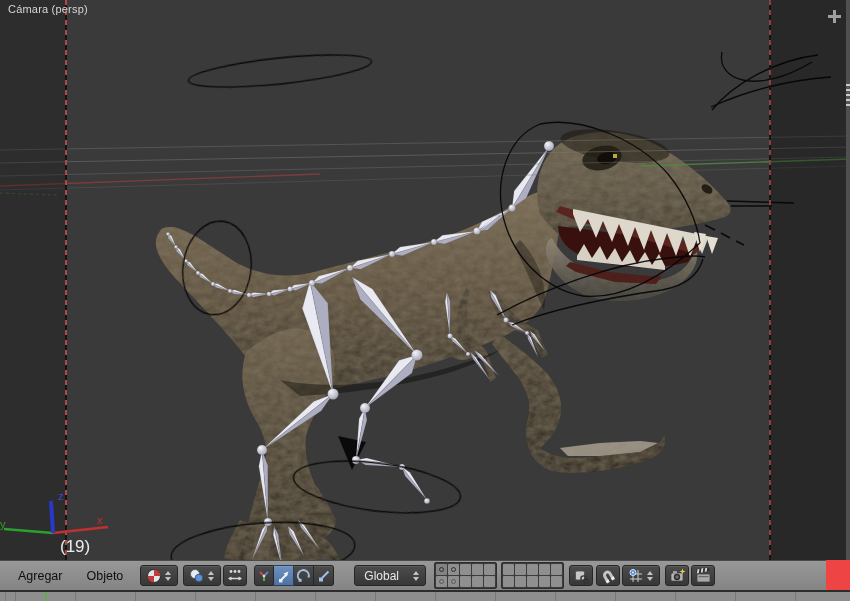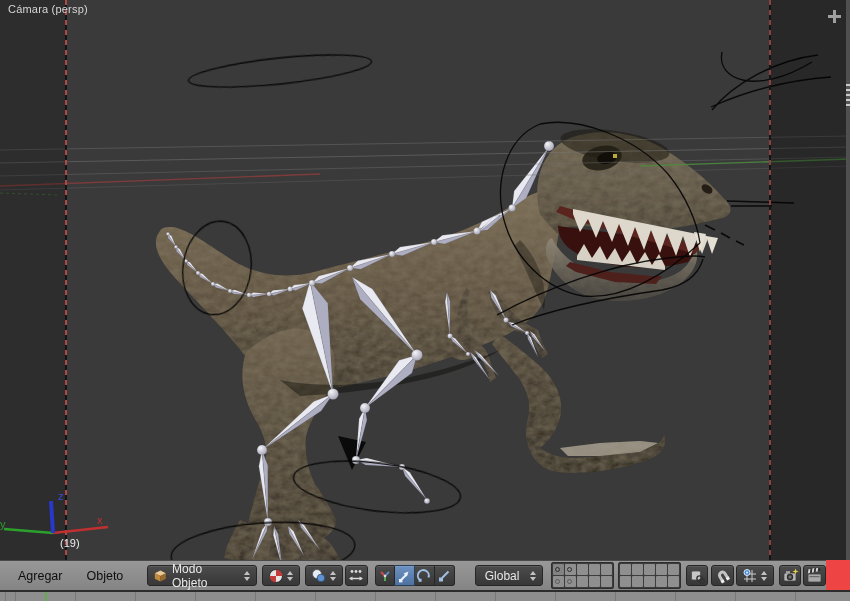--- a/index.html
+++ b/index.html
@@ -1,20 +1,20 @@
 <!DOCTYPE html>
 <html><head>
 <meta charset="utf-8">
 <style>
   html,body{margin:0;padding:0;background:#222;}
   .screen{position:relative;width:850px;height:601px;overflow:hidden;
     font-family:"Liberation Sans","DejaVu Sans",sans-serif;background:#ef4444;}
   .viewport{position:absolute;left:0;top:0;width:850px;height:560px;background:#3a3a3a;overflow:hidden;}
   .cam-label{position:absolute;left:8px;top:3px;font-size:11px;color:#d6d6d6;letter-spacing:.2px;}
-  .obj-label{position:absolute;left:60px;top:537px;font-size:11px;color:#ececec;}
+  .obj-label{position:absolute;left:60px;top:537px;font-size:17px;color:#ececec;}
   .plus-btn{position:absolute;right:8px;top:8px;width:16px;height:16px;}
   .plus-btn::before,.plus-btn::after{content:"";position:absolute;background:#9f9f9f;}
   .plus-btn::before{left:7px;top:2px;width:3px;height:13px;}
   .plus-btn::after{left:2px;top:7px;width:13px;height:3px;}
   .right-strip{position:absolute;right:0;top:0;width:4px;height:560px;background:#505050;}
   .right-strip .mark{position:absolute;left:0;top:84px;width:4px;height:22px;
      background:repeating-linear-gradient(180deg,#c9c9c9 0 2px,#565656 2px 5px);}
   .gizmo{position:absolute;left:0;top:488px;}
 
   
@@ -318,32 +318,20 @@
       <text x="0" y="40" font-size="11" fill="#2ca02c">y</text>
       <text x="97" y="36" font-size="11" fill="#c03030">x</text>
       <text x="58" y="12" font-size="11" fill="#3848e0">z</text>
     </svg>
   </div>
 
   <div class="header">
     <span class="menu">Agregar</span>
     <span class="menu">Objeto</span>
 
-    <div class="drop" style="margin-left:12px;">
-      <svg width="16" height="16" viewBox="0 0 16 16">
-        <polygon points="2,5 8,2 14,5 8,8" fill="#ecc894"></polygon>
-        <polygon points="2,5 8,8 8,14 2,11" fill="#c08a3e"></polygon>
-        <polygon points="14,5 8,8 8,14 14,11" fill="#9a6a2e"></polygon>
-      </svg>
-      <span class="lbl">Modo Objeto</span>
-      <span class="updn">
-          <i class="u"></i>
-          <i class="d"></i>
-        </span>
-    </div>
 
     <div class="drop" style="margin-left:5px;">
       <svg width="16" height="16" viewBox="0 0 16 16">
         <circle cx="8" cy="8" r="6.5" fill="#e6e6e6" stroke="#2a2a2a" stroke-width="1"></circle>
         <path d="M8,1.5 A6.5,6.5 0 0 1 14.5,8 L8,8 Z" fill="#c23b3b"></path>
         <path d="M8,14.5 A6.5,6.5 0 0 1 1.5,8 L8,8 Z" fill="#c23b3b"></path>
       </svg>
       <span class="updn">
           <i class="u"></i>
           <i class="d"></i>

